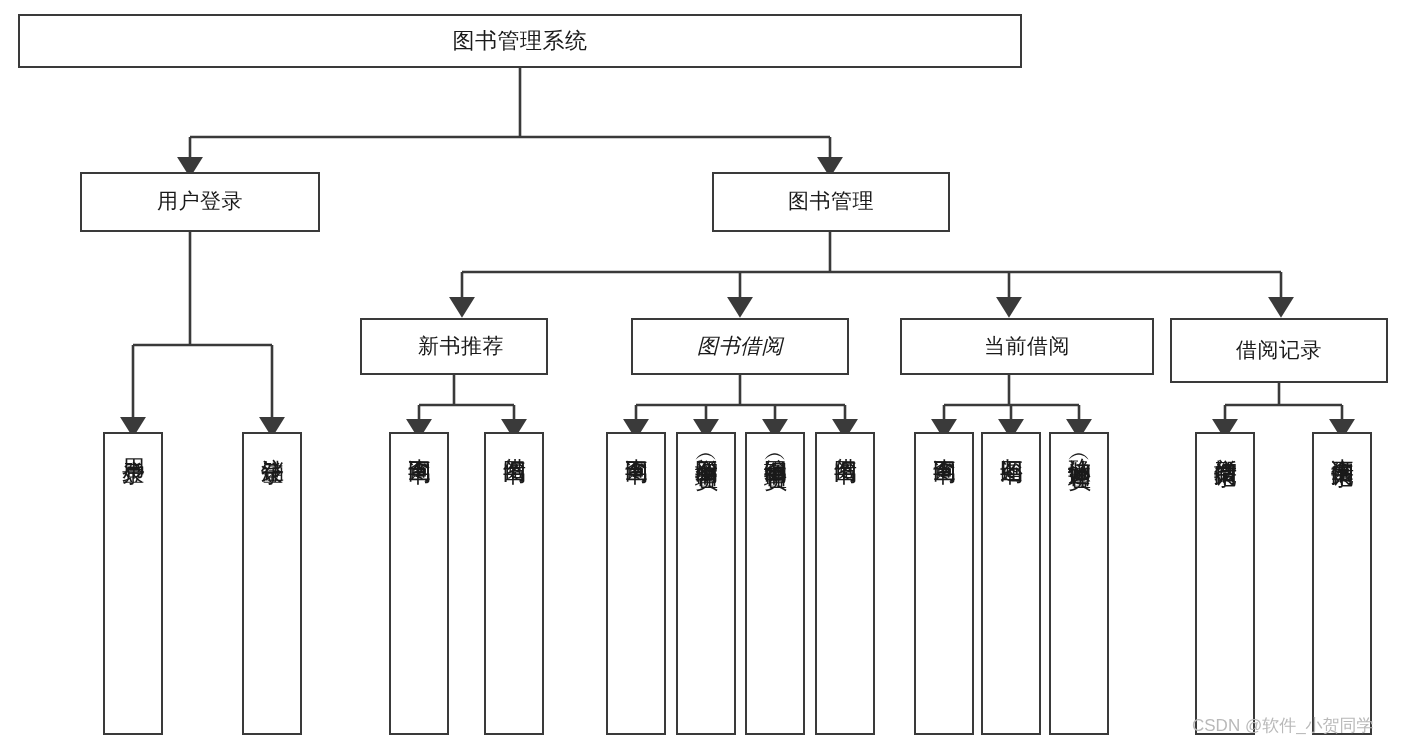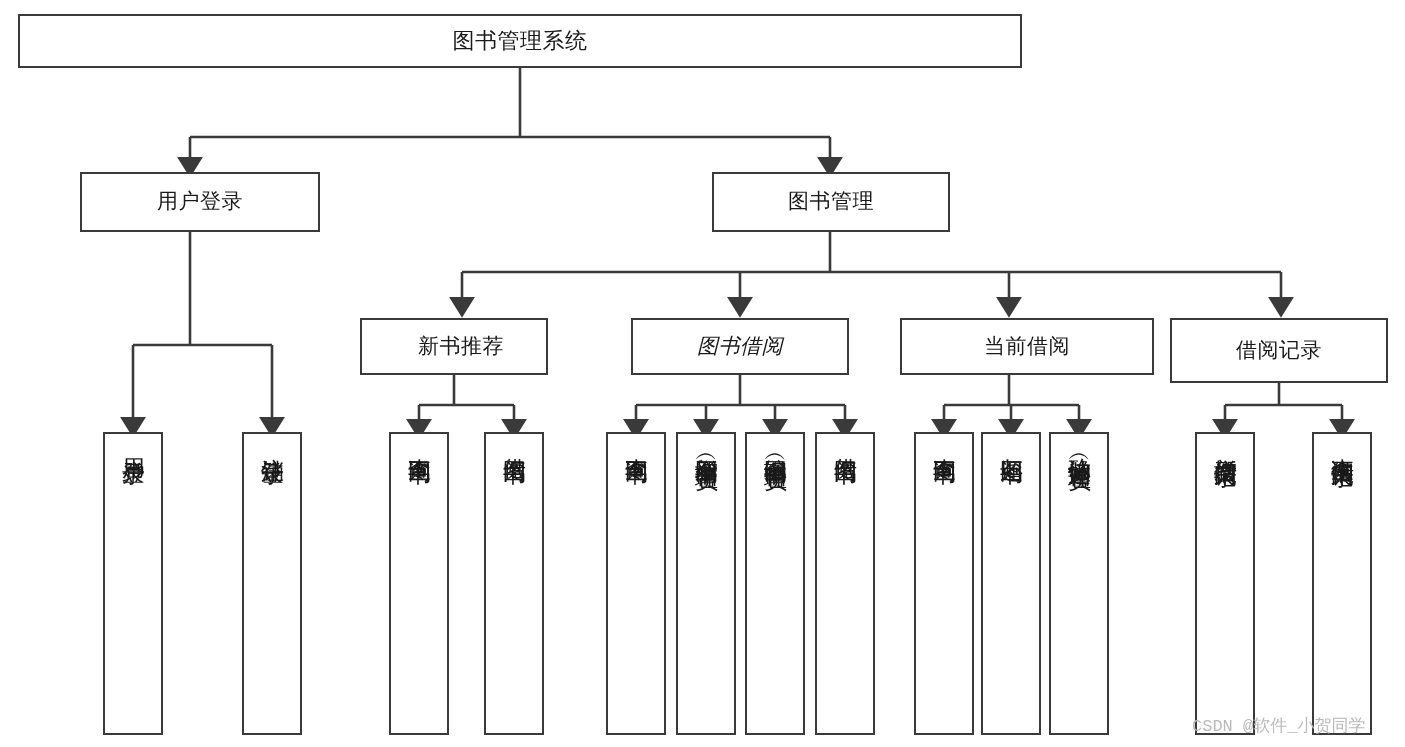--- a/index.html
+++ b/index.html
@@ -61,21 +61,21 @@
     line-height: 1.04;
     letter-spacing: 1.5px;
     white-space: nowrap;
   }
   .watermark {
     position: absolute;
     font-size: 17px;
     color: #b9b9b9;
     white-space: nowrap;
     z-index: 5;
-    font-family: Liberation Mono, monospace;
+    font-family: Liberation Sans, sans-serif;
   }
 </style>
 </head>
 <body>
 
 <div id="canvas">
 
   <svg id="edges" viewBox="0 0 1405 747" xmlns="http://www.w3.org/2000/svg">
     <defs>
       <marker id="arr" markerWidth="9" markerHeight="10" refX="1.2" refY="5" orient="auto" markerUnits="strokeWidth">

